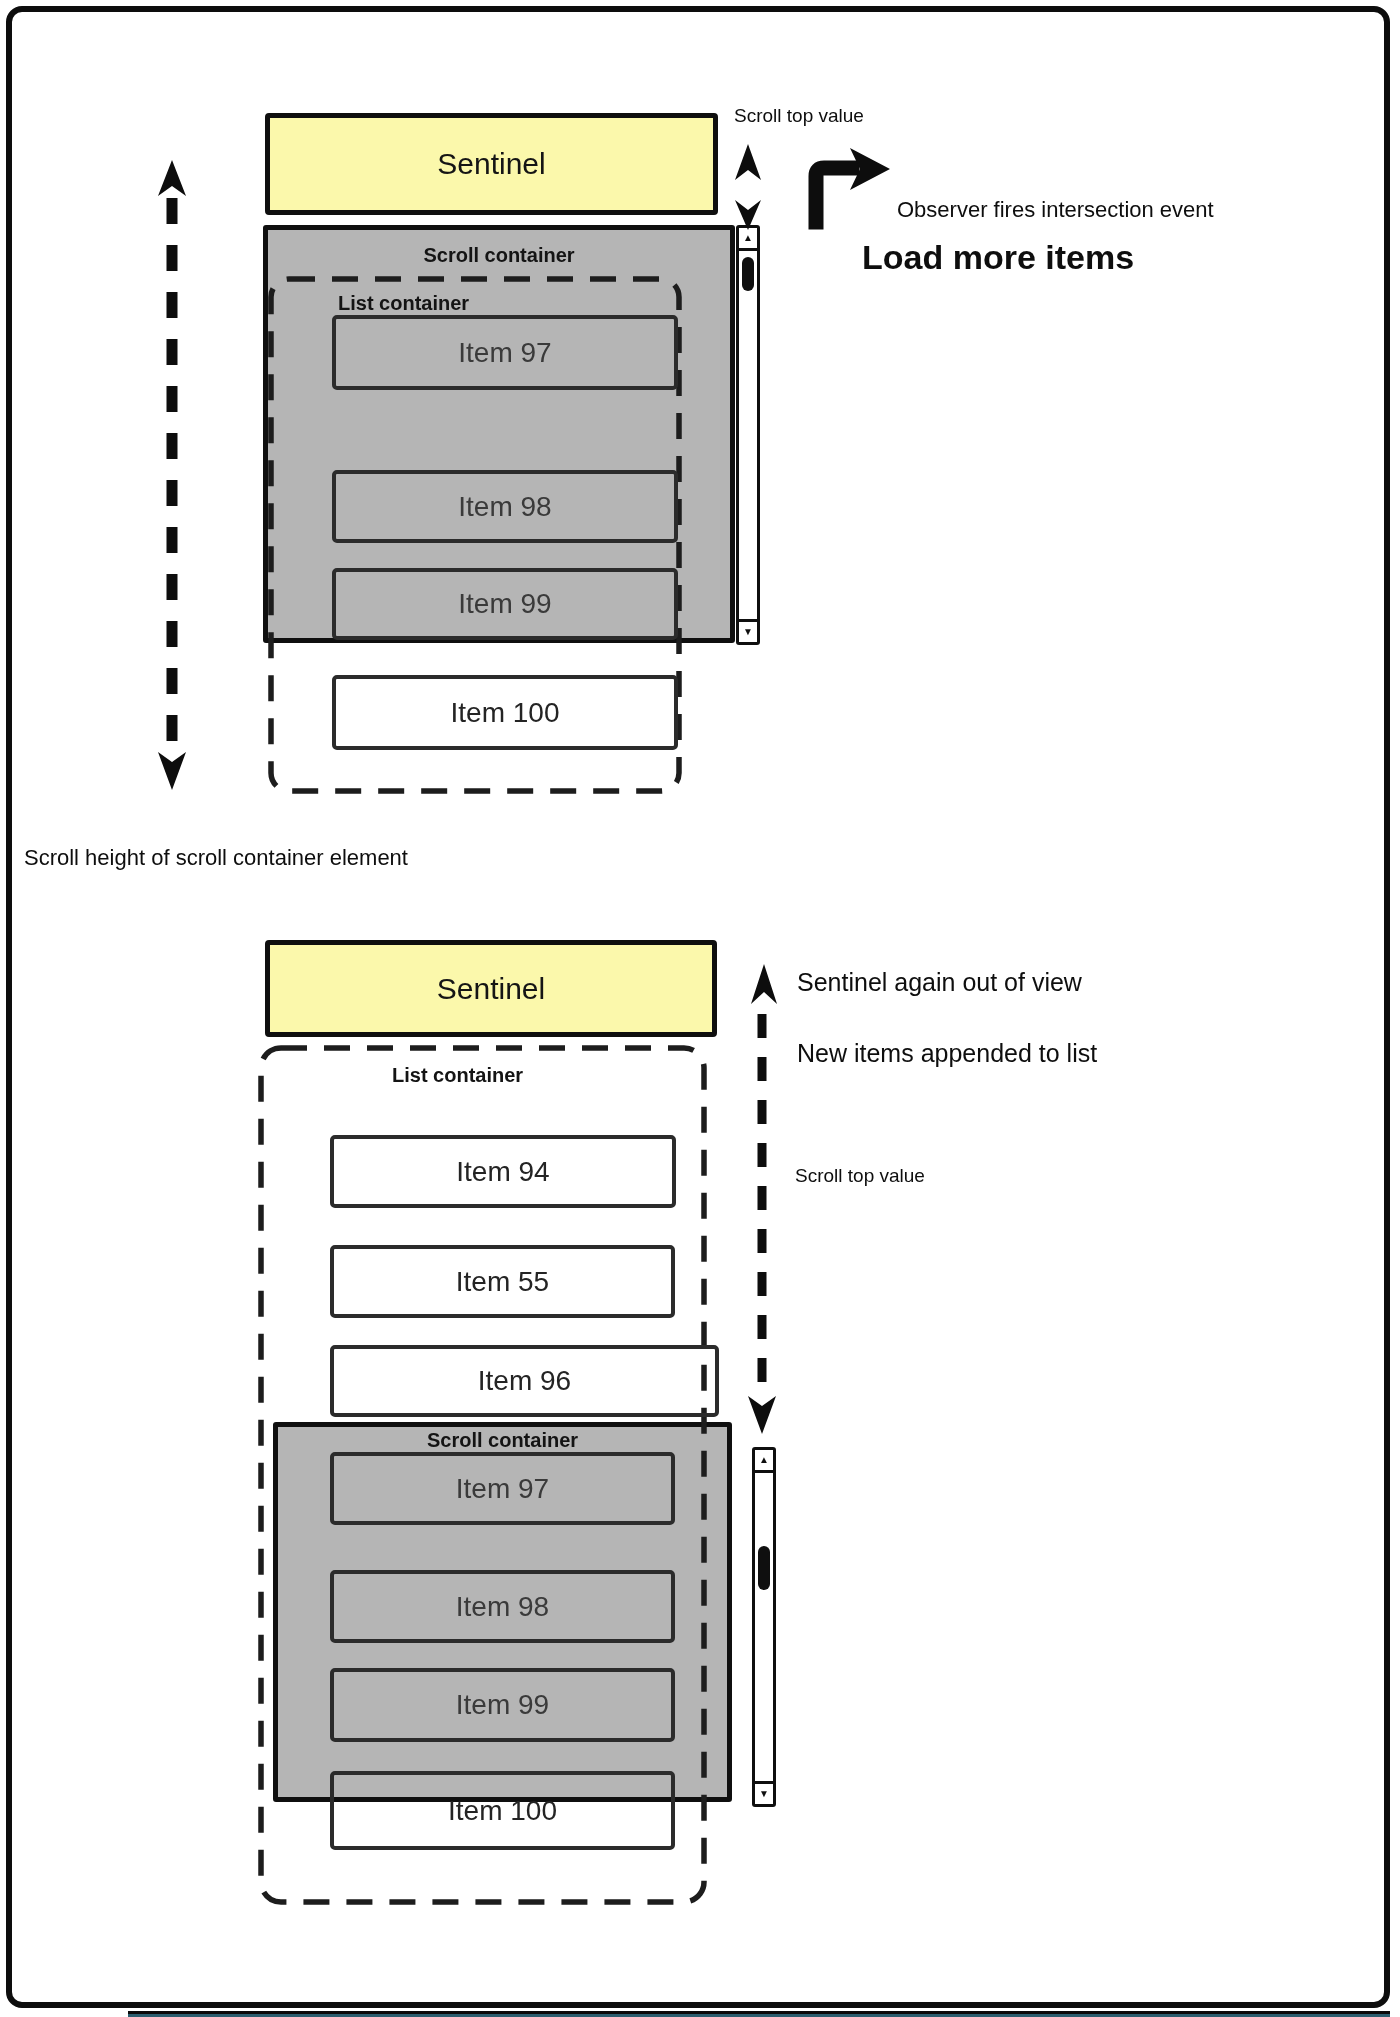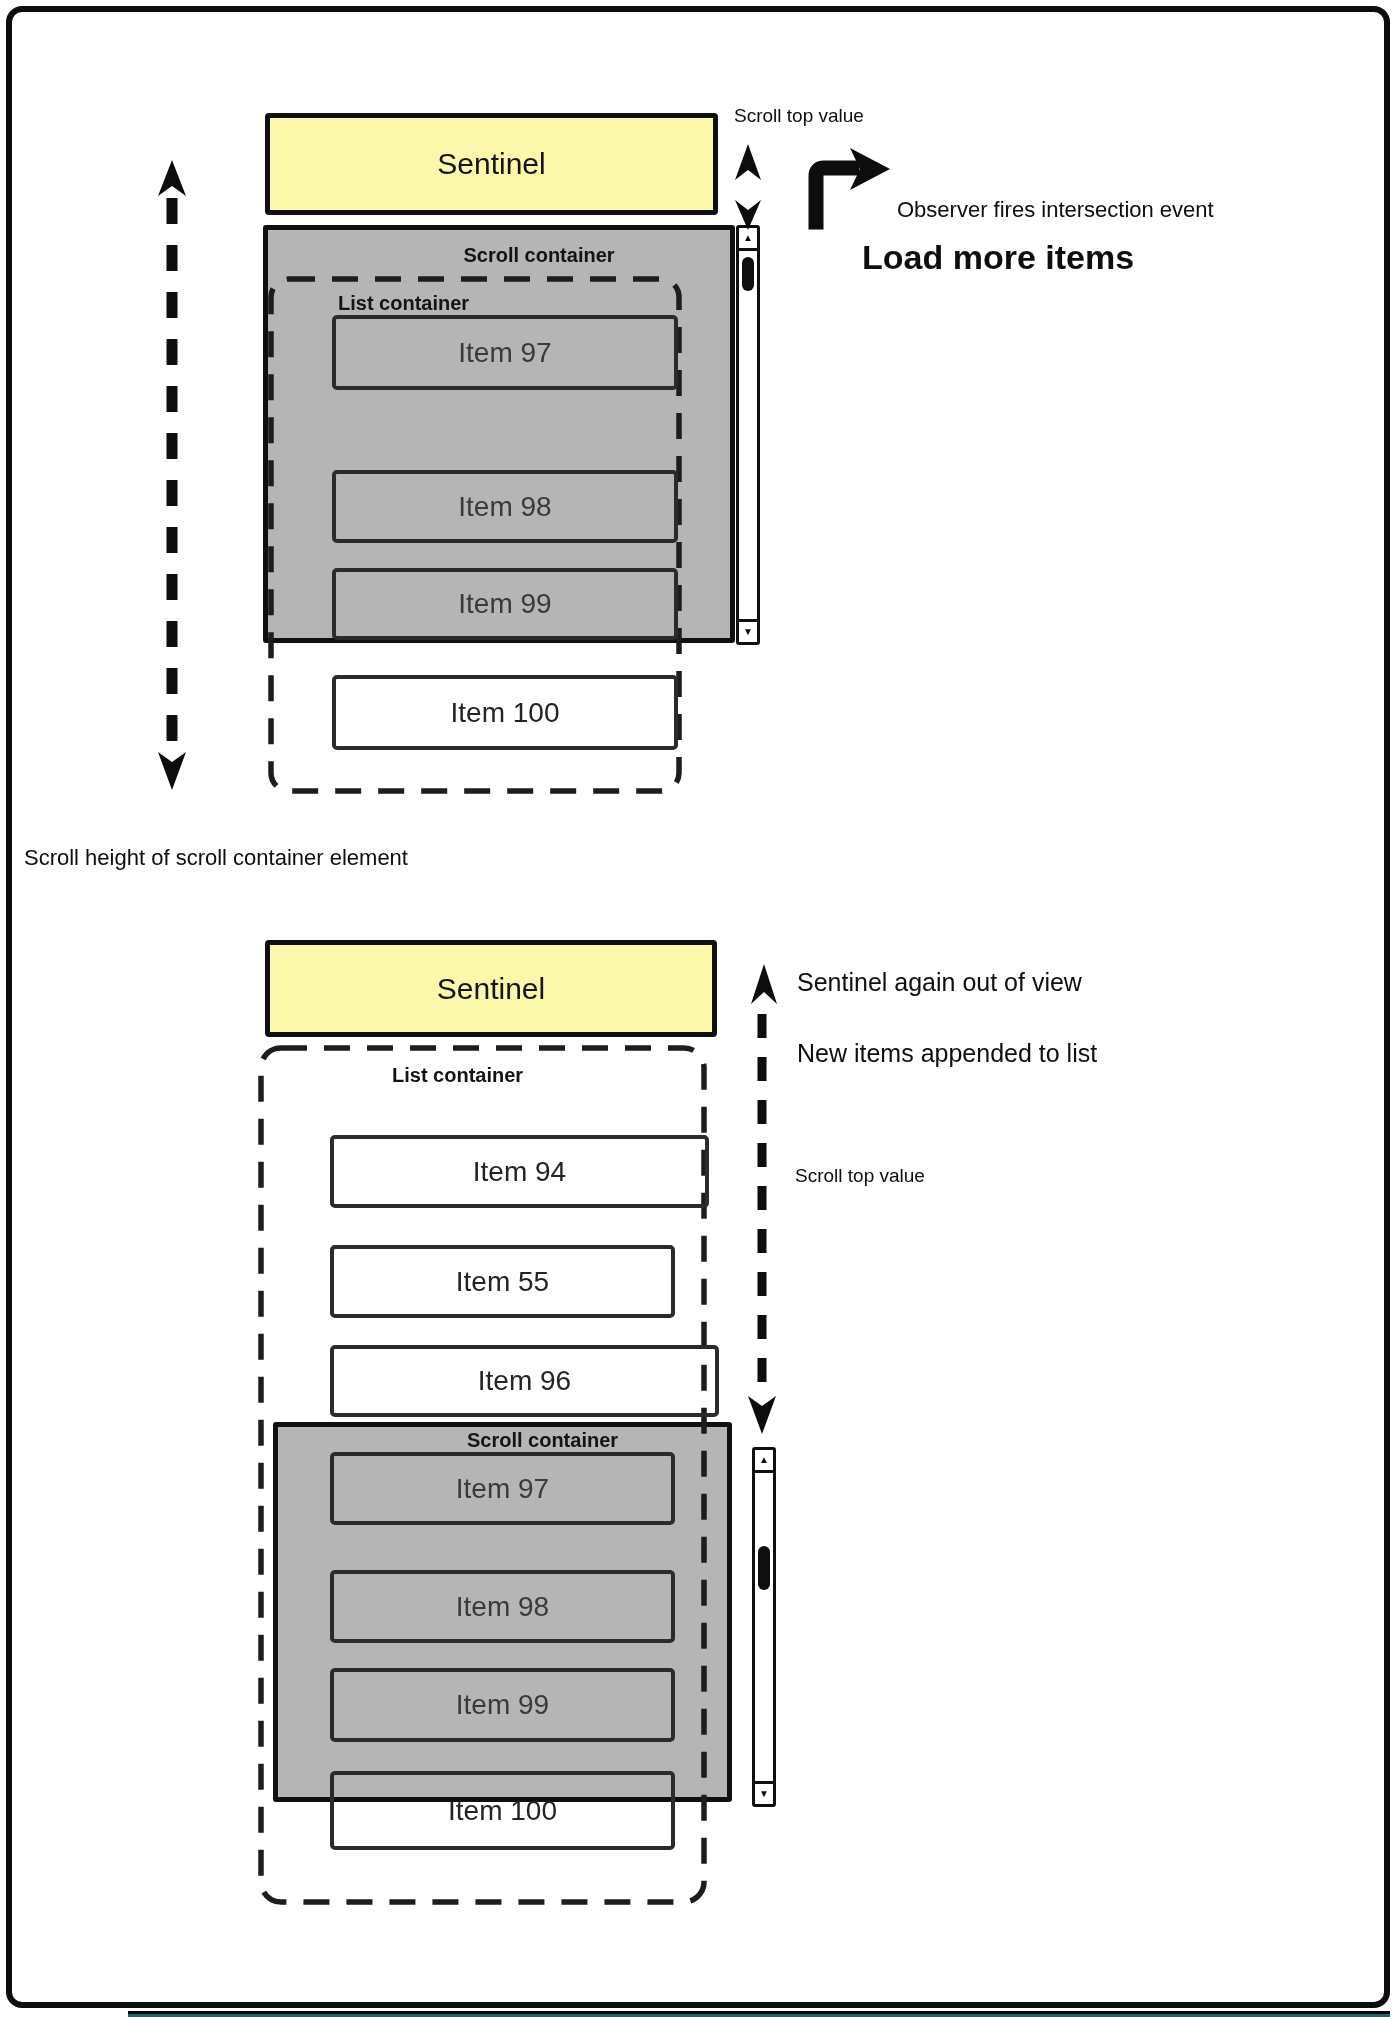--- a/index.html
+++ b/index.html
@@ -13,21 +13,21 @@
   html,body{margin:0;padding:0;background:#ffffff;}
   body{font-family:"Liberation Sans","DejaVu Sans",sans-serif;color:var(--ink);}
   #canvas{position:relative;width:1400px;height:2017px;background:#fff;overflow:hidden;}
   .abs{position:absolute;box-sizing:border-box;}
   .canvas-border{left:6px;top:6px;width:1384px;height:2002px;border:6px solid #0d0d0d;border-radius:16px;}
   
   .sentinel{background:var(--sentinel);border:5px solid #0f0f0f;border-radius:4px;
             text-align:center;font-size:30px;font-weight:500;color:#151515;}
   .graybox{background:var(--gray);border:5px solid #0f0f0f;border-radius:3px;}
   .graybox .box-label{position:absolute;left:0;width:100%;text-align:center;
-            font-size:20px;font-weight:bold;color:#141414;padding-left:40px;}
+            font-size:20px;font-weight:bold;color:#141414;}
   .item{border:4px solid var(--item-border);border-radius:5px;background:transparent;
         text-align:center;font-size:28px;font-weight:500;color:#3a3a3a;margin-left:30px;}
   .item.on-white{color:#242424;text-align:center;}
   .free-label{font-size:20px;font-weight:bold;color:#141414;white-space:nowrap;}
   .note{white-space:nowrap;color:#0e0e0e;}
   
   .sb{background:#ffffff;border:3px solid #0f0f0f;border-radius:3px;}
   .sb .btn{position:absolute;left:0;width:100%;height:20px;text-align:center;
            font-size:10px;line-height:20px;color:#0f0f0f;}
   .sb .btn.top{top:0;border-bottom:3px solid #0f0f0f;}
@@ -92,21 +92,21 @@
 
   <div class="abs graybox" style="left:273px;top:1422px;width:459px;height:380px;">
     <div class="box-label" style="top:2px;">Scroll container</div>
   </div>
 
   <svg class="abs" style="left:258px;top:1045px;" width="449" height="860">
     <rect x="3" y="3" width="443" height="854" rx="20" fill="none" stroke="#1d1d1d" stroke-width="5.5" stroke-dasharray="26 17"></rect>
   </svg>
   <div class="abs free-label" style="left:392px;top:1064px;">List container</div>
 
-  <div class="abs item on-white" style="left:300px;top:1135px;width:379px;height:73px;line-height:65px;">Item 94</div>
+  <div class="abs item on-white" style="left:300px;top:1135px;width:346px;height:73px;line-height:65px;">Item 94</div>
   <div class="abs item on-white" style="left:300px;top:1245px;width:345px;height:73px;line-height:65px;">Item 55</div>
   <div class="abs item on-white" style="left:300px;top:1345px;width:389px;height:72px;line-height:64px;">Item 96</div>
 
   <div class="abs item" style="left:300px;top:1452px;width:345px;height:73px;line-height:65px;">Item 97</div>
   <div class="abs item" style="left:300px;top:1570px;width:345px;height:73px;line-height:65px;">Item 98</div>
   <div class="abs item" style="left:300px;top:1668px;width:345px;height:74px;line-height:66px;">Item 99</div>
 
   <div class="abs item on-white" style="left:300px;top:1771px;width:345px;height:79px;line-height:71px;">Item 100</div>
 
   <div class="abs sb" style="left:752px;top:1447px;width:24px;height:360px;">

